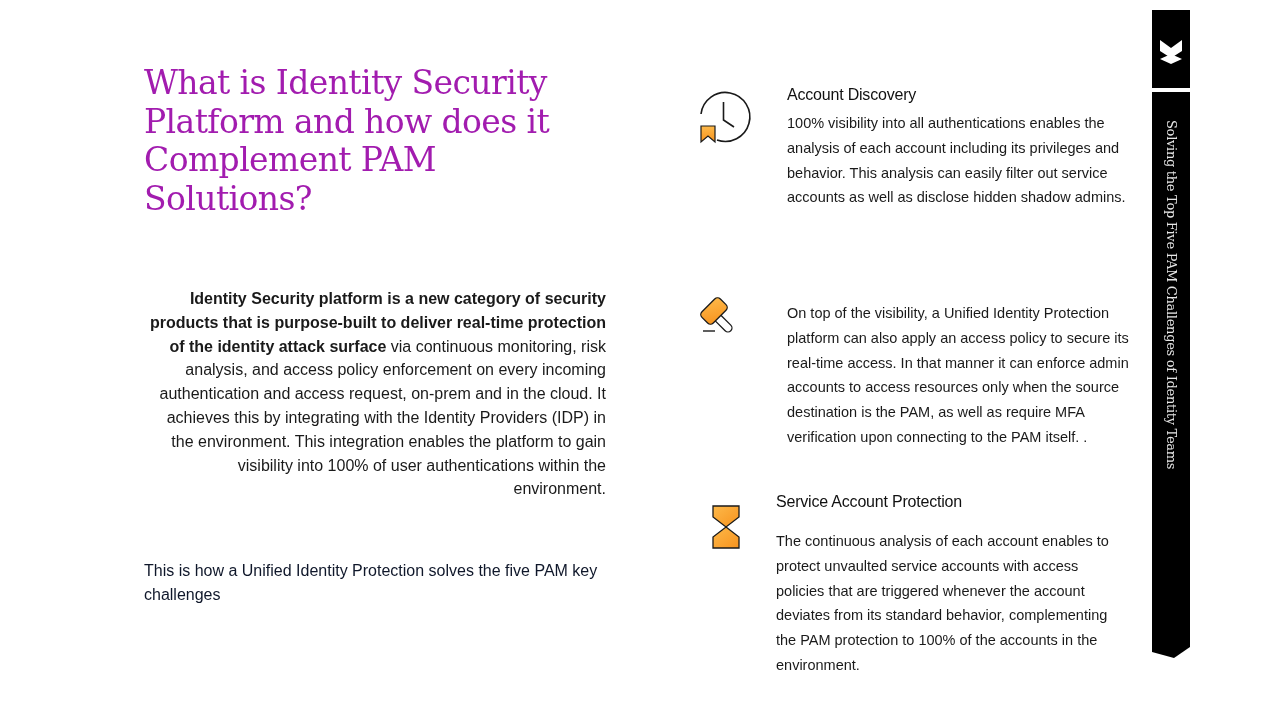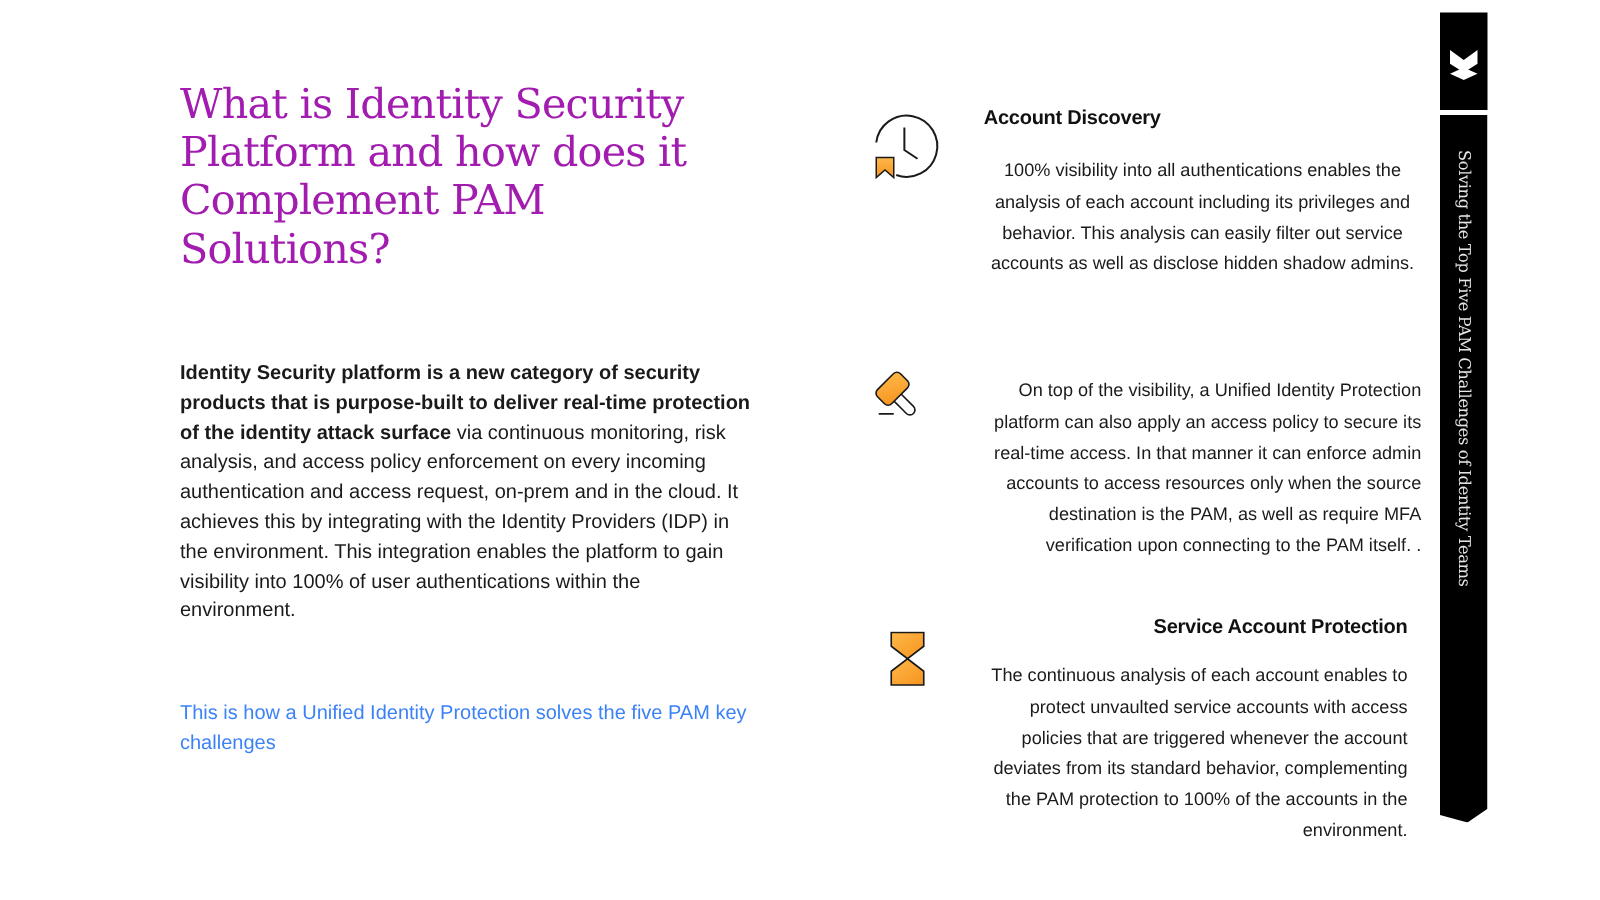--- a/index.html
+++ b/index.html
@@ -1,22 +1,22 @@
 <!DOCTYPE html>
 <html><head>
   <meta charset="utf-8">
   <style>
     html, body { margin:0; padding:0; }
     body { width:1280px; height:720px; background:#ffffff; position:relative; overflow:hidden; color:#111; font-family:"Liberation Sans", sans-serif; }
     .title { position:absolute; left:144px; top:64px; width:420px; font-family:"DejaVu Serif", serif; font-weight:300; font-size:33px; line-height:38.5px; color:#a21caf; margin:0; letter-spacing:-0.6px; }
-    .intro { position:absolute; left:144px; top:287px; width:462px; font-size:16px; line-height:23.8px; color:#1a1a1a; margin:0; }
+    .intro { position:absolute; left:144px; top:287px; width:462px; font-size:16px; line-height:23.8px; color:#1a1a1a; margin:0;text-align:right; }
     .intro b { font-weight:700; }
-    .lead { position:absolute; left:144px; top:559px; width:462px; font-size:16px; line-height:23.8px; color:#3b82f6; margin:0; }
+    .lead { position:absolute; left:144px; top:559px; width:462px; font-size:16px; line-height:23.8px; color:#0f172a; margin:0; }
     .feature { position:absolute; }
-    .feature h3 { margin:0; font-size:16px; font-weight:700; color:#111; letter-spacing:-0.2px; }
+    .feature h3 { margin:0; font-size:16px; font-weight:400; color:#111; letter-spacing:-0.2px; }
     .feature p { margin:0; font-size:14.5px; line-height:24.8px; color:#1a1a1a; }
     .icon { position:absolute; }
     .sidebar-top { position:absolute; left:1152px; top:10px; width:38px; height:78px; background:#000; }
     .sidebar-main { position:absolute; left:1152px; top:92px; width:38px; height:566px; }
     .vtext { position:absolute; left:1152px; top:120px; width:38px; height:340px; }
     .vtext span { position:absolute; left:50%; top:0; transform-origin:0 0; transform:rotate(90deg) translateY(-50%); white-space:nowrap; font-family:"DejaVu Serif", serif; font-size:13px; color:#e6e6e6; letter-spacing:-0.3px; }
   </style>
 </head>
 <body>
 
@@ -34,53 +34,53 @@
           <stop offset="1" stop-color="#F7931E"></stop>
       </linearGradient>
     </defs>
     <path d="M4 26 A24.5 24.5 0 1 1 20 52" fill="none" stroke="#1a1a1a" stroke-width="1.6"></path>
     <path d="M26.5 14 V32 L37 39" fill="none" stroke="#1a1a1a" stroke-width="1.6"></path>
     <path d="M4 38 H18 V54 L11 48 L4 54 Z" fill="url(#og1)" stroke="#1a1a1a" stroke-width="1.2"></path>
   </svg>
 </div>
 <div class="feature" style="left:787px; top:86px; width:350px;">
   <h3>Account Discovery</h3>
-  <p style="margin-top:21px;text-align:center;">100% visibility into all authentications enables the analysis of each account including its privileges and behavior. This analysis can easily filter out service accounts as well as disclose hidden shadow admins.</p>
+  <p style="margin-top:7px;">100% visibility into all authentications enables the analysis of each account including its privileges and behavior. This analysis can easily filter out service accounts as well as disclose hidden shadow admins.</p>
 </div>
 
 <div class="icon" style="left:700px; top:290px; width:46px; height:44px;">
   <svg width="46" height="44" viewBox="0 0 46 44">
     <defs>
       <linearGradient id="og2" x1="0" y1="0" x2="1" y2="1">
         <stop offset="0" stop-color="#FDB94A"></stop>
           <stop offset="1" stop-color="#F7931E"></stop>
       </linearGradient>
     </defs>
     <rect x="19" y="22" width="8" height="22" rx="4" transform="rotate(-45 23 33)" fill="#fff" stroke="#1a1a1a" stroke-width="1.3"></rect>
     <rect x="6" y="8" width="16" height="26" rx="4" transform="rotate(45 14 21)" fill="url(#og2)" stroke="#1a1a1a" stroke-width="1.3"></rect>
     <line x1="3" y1="41" x2="15" y2="41" stroke="#1a1a1a" stroke-width="1.4"></line>
   </svg>
 </div>
 <div class="feature" style="left:787px; top:283px; width:350px;">
-  <p style="margin-top:18px;text-align:right;">On top of the visibility, a Unified Identity Protection platform can also apply an access policy to secure its real-time access. In that manner it can enforce admin accounts to access resources only when the source destination is the PAM, as well as require MFA verification upon connecting to the PAM itself. .</p>
+  <p style="margin-top:18px;">On top of the visibility, a Unified Identity Protection platform can also apply an access policy to secure its real-time access. In that manner it can enforce admin accounts to access resources only when the source destination is the PAM, as well as require MFA verification upon connecting to the PAM itself. .</p>
 </div>
 
 <div class="icon" style="left:711px; top:505px; width:30px; height:44px;">
   <svg width="30" height="44" viewBox="0 0 30 44">
     <defs>
       <linearGradient id="og3" x1="0" y1="0" x2="1" y2="1">
         <stop offset="0" stop-color="#FDB94A"></stop>
           <stop offset="1" stop-color="#F7931E"></stop>
       </linearGradient>
     </defs>
     <path d="M2 1 H28 V12 L15 22 L2 12 Z" fill="url(#og3)" stroke="#1a1a1a" stroke-width="1.3"></path>
     <path d="M15 22 L28 32 V43 H2 V32 Z" fill="url(#og3)" stroke="#1a1a1a" stroke-width="1.3"></path>
   </svg>
 </div>
-<div class="feature" style="left:776px; top:493px; width:350px;text-align:right;">
+<div class="feature" style="left:776px; top:493px; width:350px;">
   <h3>Service Account Protection</h3>
   <p style="margin-top:18px;">The continuous analysis of each account enables to protect unvaulted service accounts with access policies that are triggered whenever the account deviates from its standard behavior, complementing the PAM protection to 100% of the accounts in the environment.</p>
 </div>
 
 <div class="sidebar-top">
   <svg width="38" height="78" viewBox="0 0 38 78" style="display:block;">
     <path d="M8 30 L19 38 L30 30 V41 L19 48 L8 41 Z" fill="#ffffff"></path>
     <path d="M8 49 L19 44 L30 49 L19 54 Z" fill="#ffffff"></path>
   </svg>
 </div>

